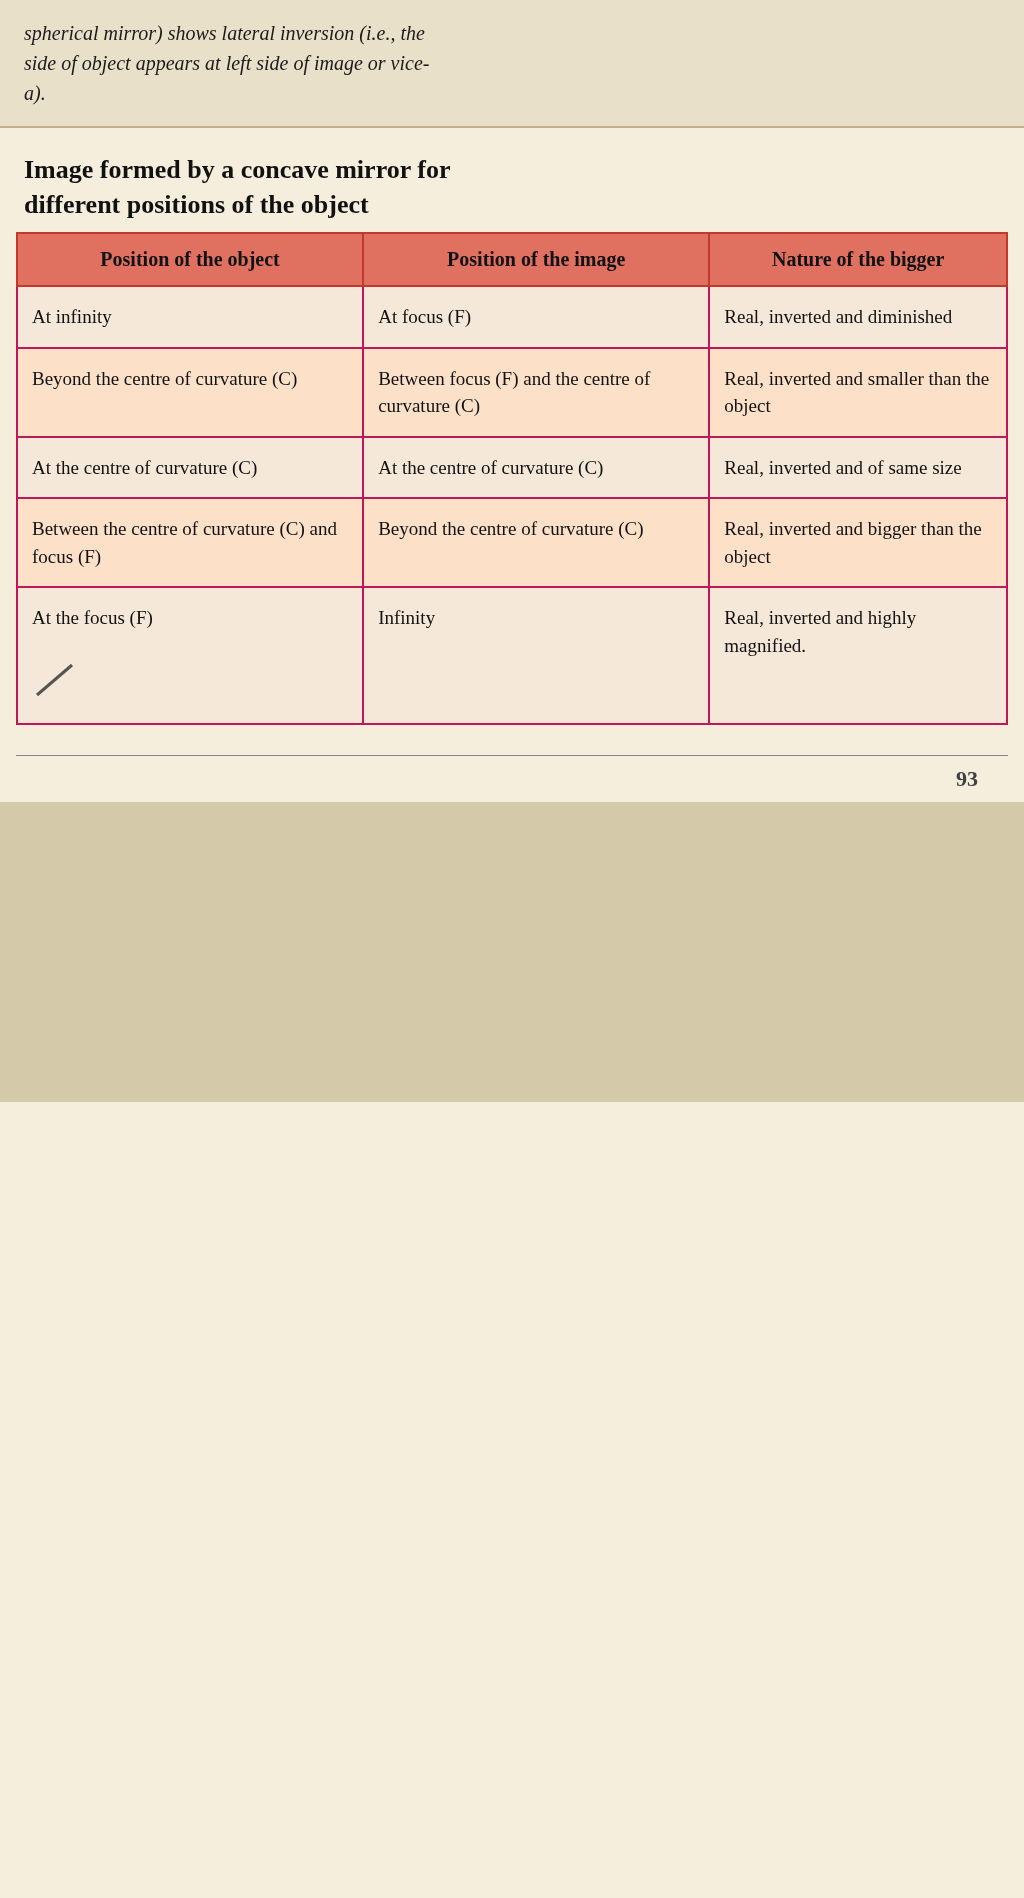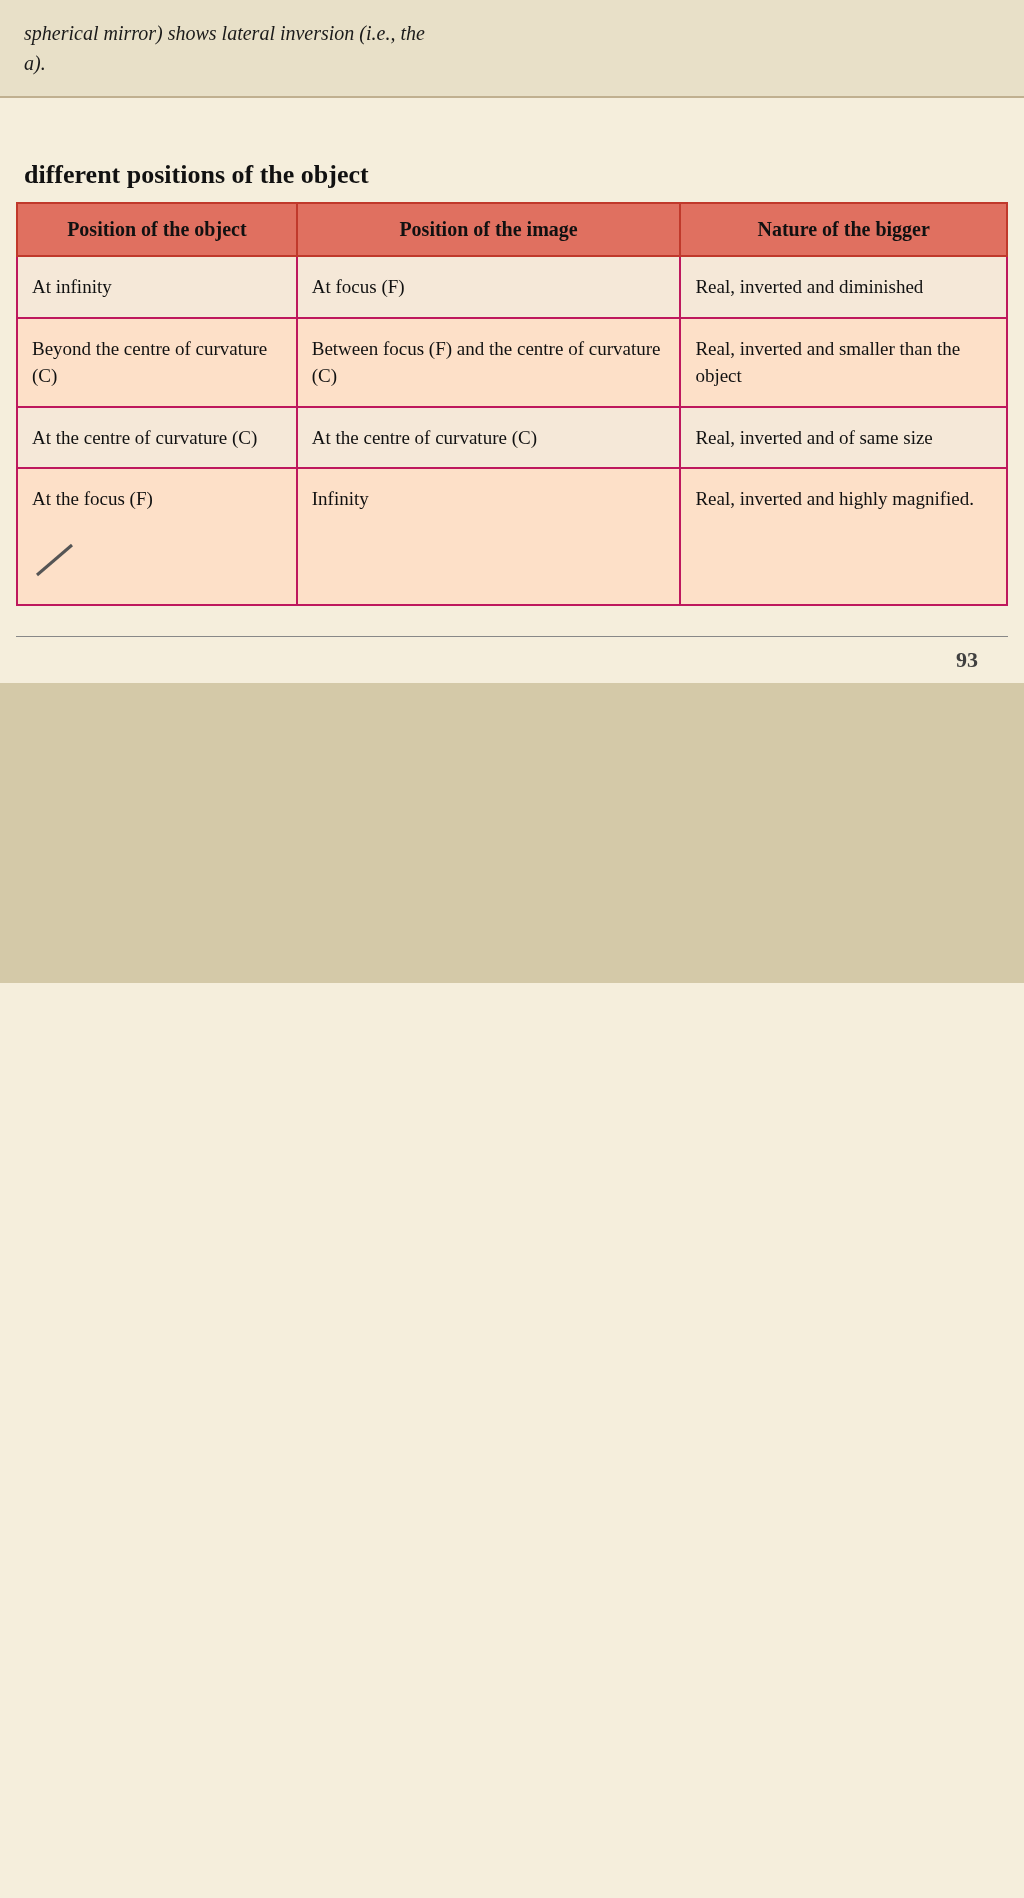--- a/index.html
+++ b/index.html
@@ -103,25 +103,26 @@
       width: 100%;
     }
   </style>
 </head>
 <body>
 
 <div class="page-content">
 
   <div class="intro-text-box">
     <p class="intro-text">spherical mirror) shows lateral inversion (i.e., the</p>
+    <p class="intro-text">side of object appears at left side of image or vice-</p>
     <p class="intro-text">a).</p>
   </div>
 
   <div class="section-heading">
-    <br>
+    <span>Image formed by a concave mirror for</span><br>
     <span>different positions of the object</span>
   </div>
 
   <div class="table-container">
     <table>
       <thead>
         <tr>
           <th>Position of the object</th>
           <th>Position of the image</th>
           <th>Nature of the bigger</th>
@@ -140,20 +141,25 @@
           <td>Between focus (F) and the centre of curvature (C)</td>
           <td>Real, inverted and smaller than the object</td>
         </tr>
 
         <tr>
           <td>At the centre of curvature (C)</td>
           <td>At the centre of curvature (C)</td>
           <td>Real, inverted and of same size</td>
         </tr>
 
+        <tr>
+          <td>Between the centre of curvature (C) and focus (F)</td>
+          <td>Beyond the centre of curvature (C)</td>
+          <td>Real, inverted and bigger than the object</td>
+        </tr>
 
         <tr>
           <td>
             <span>At the focus (F)</span><br><br>
             
             <svg width="50" height="40">
               <line x1="40" y1="5" x2="5" y2="35" stroke="#555" stroke-width="3"></line>
             </svg>
           </td>
           <td>Infinity</td>

